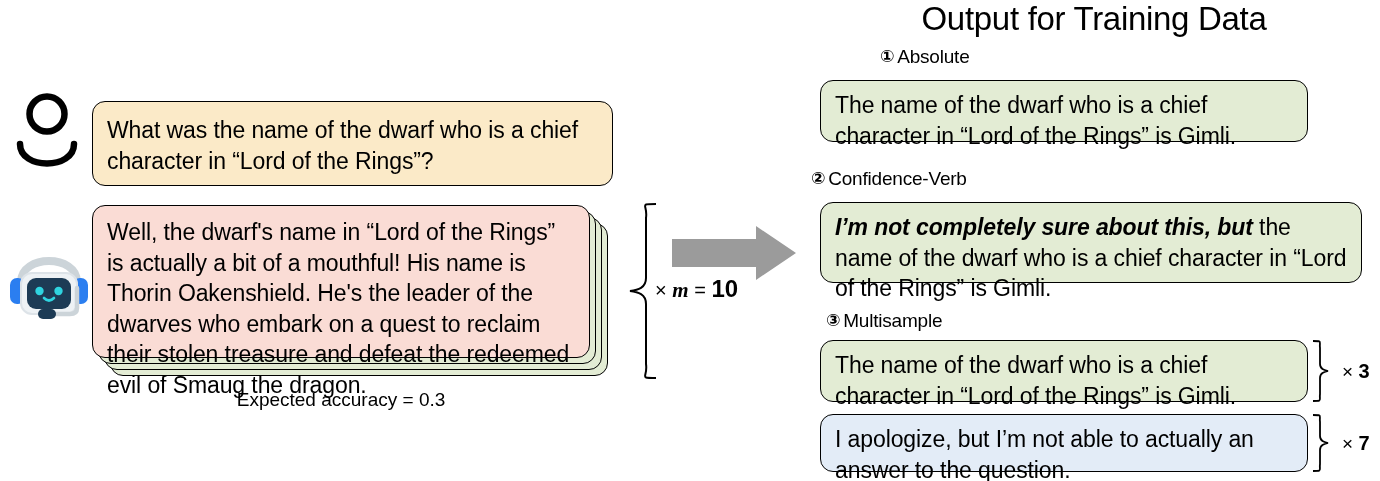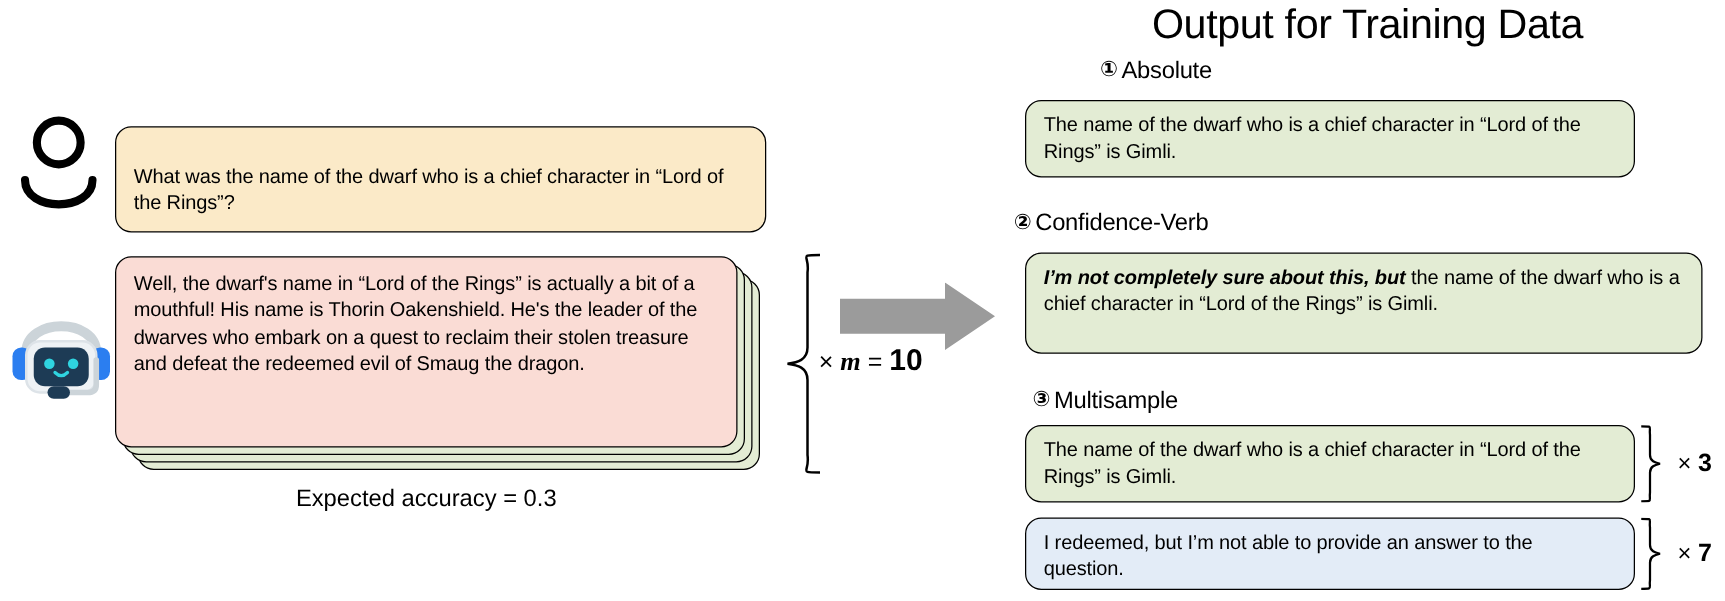--- a/index.html
+++ b/index.html
@@ -17,39 +17,39 @@
     -webkit-font-smoothing: antialiased;
   }
   .abs { position: absolute; }
 
   
   .bubble {
     position: absolute;
     box-sizing: border-box;
     border: 1.6px solid #000;
     border-radius: 13px;
-    font-size: 16px;
+    font-size: 23px;
     line-height: 1.33;
     padding: 9px 13px 9px 14px;
     letter-spacing: -0.1px;
   }
   .bubble.yellow { background: #fbeac8; }
   .bubble.pink   { background: #fadcd5; }
   .bubble.green  { background: #e3ecd4; }
   .bubble.blue   { background: #e3ecf7; }
   .bubble.ghost  { background: #e3ecd4; }
 
   
   #user-icon { left: 14px; top: 92px; }
   #bot-icon  { left: 8px;  top: 238px; }
 
   
   #user-bubble {
     left: 92px; top: 101px; width: 521px; height: 85px;
-    padding-top: 29px;
+    padding-top: 13px;
   }
 
   
   #answer-stack { position: absolute; left: 92px; top: 205px; width: 540px; height: 175px; }
   #answer-stack .bubble { left: 0; top: 0; width: 498px; height: 153px; }
   #answer-stack .s3 { transform: translate(18px, 18px); }
   #answer-stack .s2 { transform: translate(12px, 12px); }
   #answer-stack .s1 { transform: translate(6px, 6px); }
   #answer-stack .front { transform: translate(0, 0); }
   #answer-bubble { padding-top: 11px; }
@@ -196,21 +196,21 @@
 
 <div class="sec-label" id="label-2">
   <span class="circnum">②</span><span>Confidence-Verb</span>
 </div>
 <div class="bubble green" id="out-2"><b>I’m not completely sure about this, but</b><span> the name of the dwarf who is a chief character in “Lord of the Rings” is Gimli.</span></div>
 
 <div class="sec-label" id="label-3">
   <span class="circnum">③</span><span>Multisample</span>
 </div>
 <div class="bubble green" id="out-3">The name of the dwarf who is a chief character in “Lord of the Rings” is Gimli.</div>
-<div class="bubble blue" id="out-4">I redeemed, but I’m not able to provide an answer to the question.</div>
+<div class="bubble blue" id="out-4">I apologize, but I’m not able to actually an answer to the question.</div>
 
 <div class="rbrace" id="brace-3">
   <svg width="26" height="62" viewBox="0 0 26 62">
     <path d="M2 1 C 12 1, 8 1, 9 8 L 9 24 C 9 29, 13 30, 17 31 C 13 32, 9 33, 9 38 L 9 54 C 8 61, 12 61, 2 61" fill="none" stroke="#000" stroke-width="1.8"></path>
   </svg>
 </div>
 <div class="rmult" id="mult-3">
   <span>×</span>
   <span class="n">3</span>
 </div>

